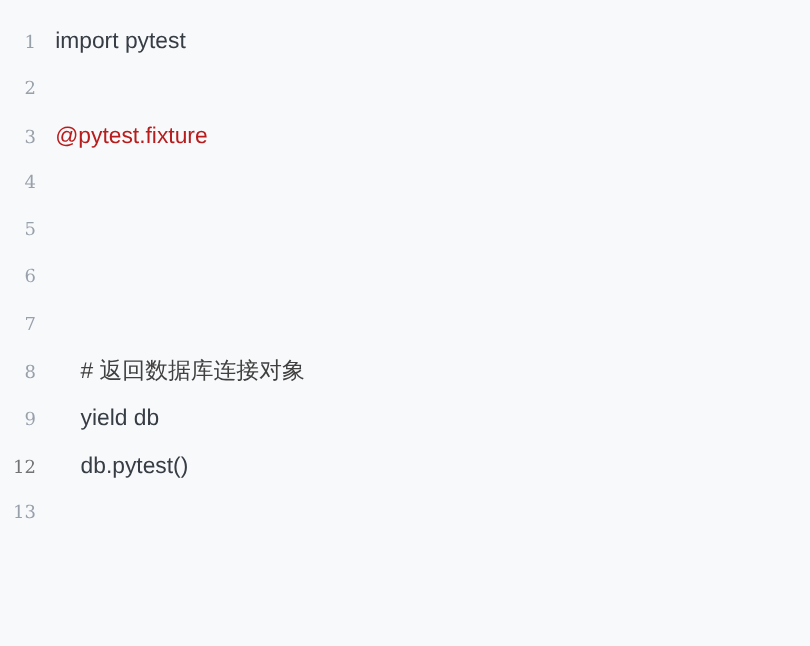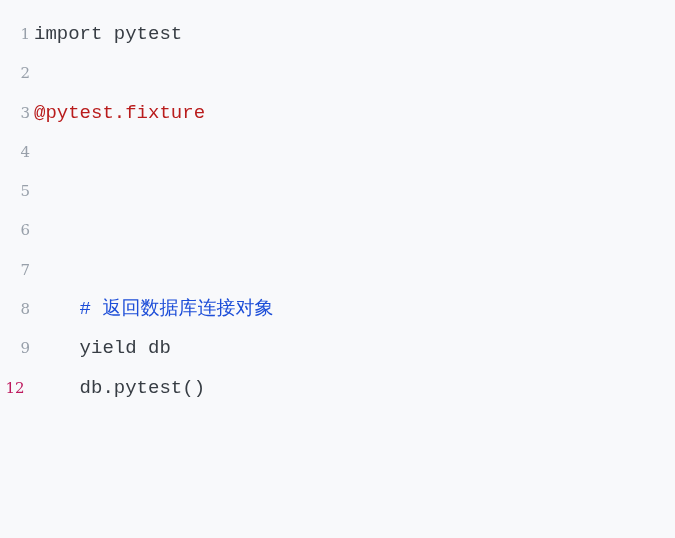--- a/index.html
+++ b/index.html
@@ -28,22 +28,22 @@
   }
   .line-number {
     flex: 0 0 30px;
     text-align: right;
     font-family: "DejaVu Serif", "Liberation Serif", serif;
     font-size: 15px;
     color: #98a0aa;
     user-select: none;
   }
   .line-code {
-    margin-left: 4px;
-    font-family: Liberation Mono, monospace;
+    margin-left: 16px;
+    font-family: Liberation Sans, sans-serif;
     font-size: 19px;
     color: #373d44;
     white-space: pre;
   }
 </style>
 </head>
 <body>
 
 <div class="code-block" id="code-block" style="background: rgb(248, 249, 251);">
   <div class="code-line">
@@ -73,28 +73,32 @@
     <span class="line-number" style="color: rgb(152, 160, 170);">6</span>
   </div>
 
   <div class="code-line">
     <span class="line-number" style="color: rgb(152, 160, 170);">7</span>
     <span class="line-code" style="color: rgb(55, 61, 68);"></span>
   </div>
 
   <div class="code-line">
     <span class="line-number" style="color: rgb(152, 160, 170);">8</span>
-    <span class="line-code" style="color: #1d4ed8; text-align: center;">    # 返回数据库连接对象</span>
+    <span class="line-code" style="color: #404040; text-align: center;">    # 返回数据库连接对象</span>
   </div>
 
   <div class="code-line">
     <span class="line-number" style="color: rgb(152, 160, 170);">9</span>
     <span class="line-code" style="color: rgb(55, 61, 68);">    yield db</span>
   </div>
 
 
 
   <div class="code-line">
-    <span class="line-number" style="color: #be185d; text-align: center;">12</span>
+    <span class="line-number" style="color: #737373;">12</span>
     <span class="line-code" style="color: rgb(55, 61, 68);">    db.pytest()</span>
   </div>
 
+  <div class="code-line">
+    <span class="line-number" style="color: rgb(152, 160, 170);">13</span>
+    <span class="line-code" style="color: rgb(55, 61, 68);"></span>
+  </div>
 </div>
 
 </body></html>

